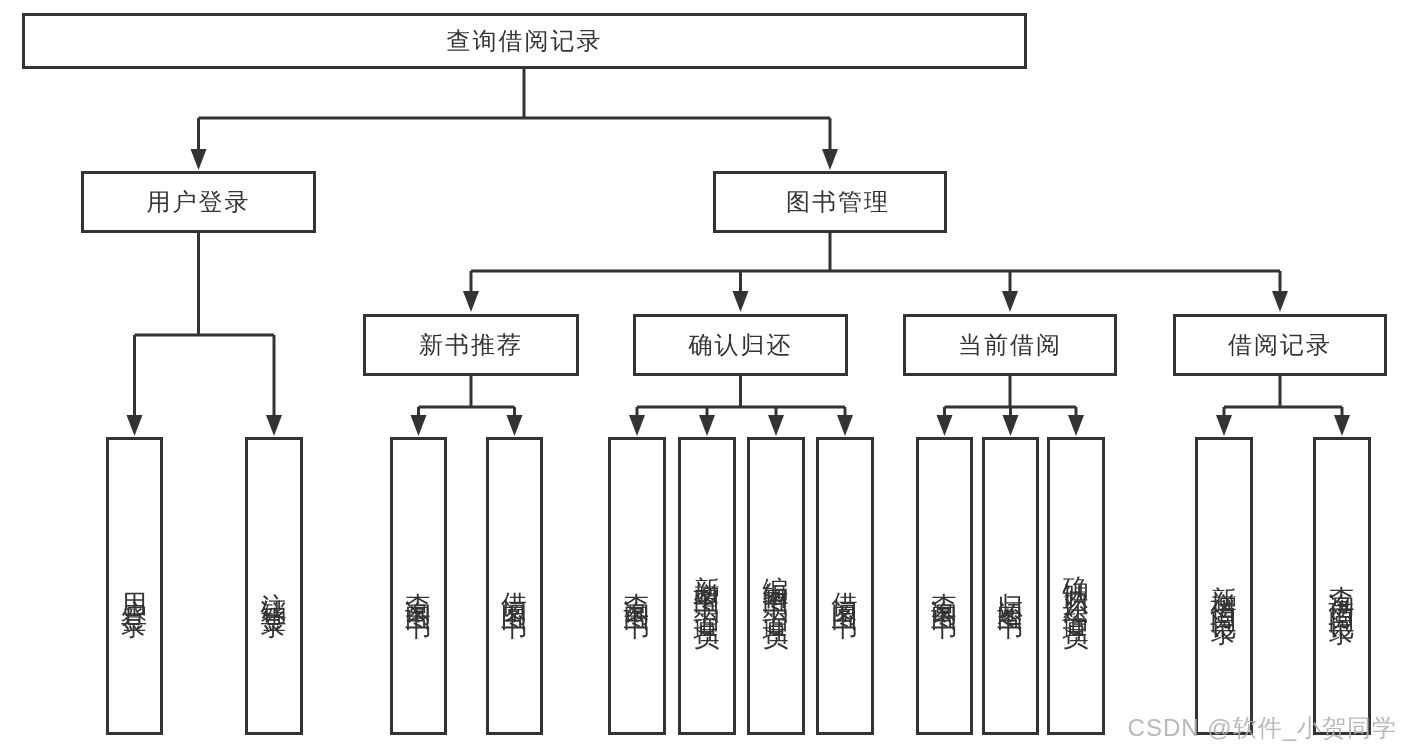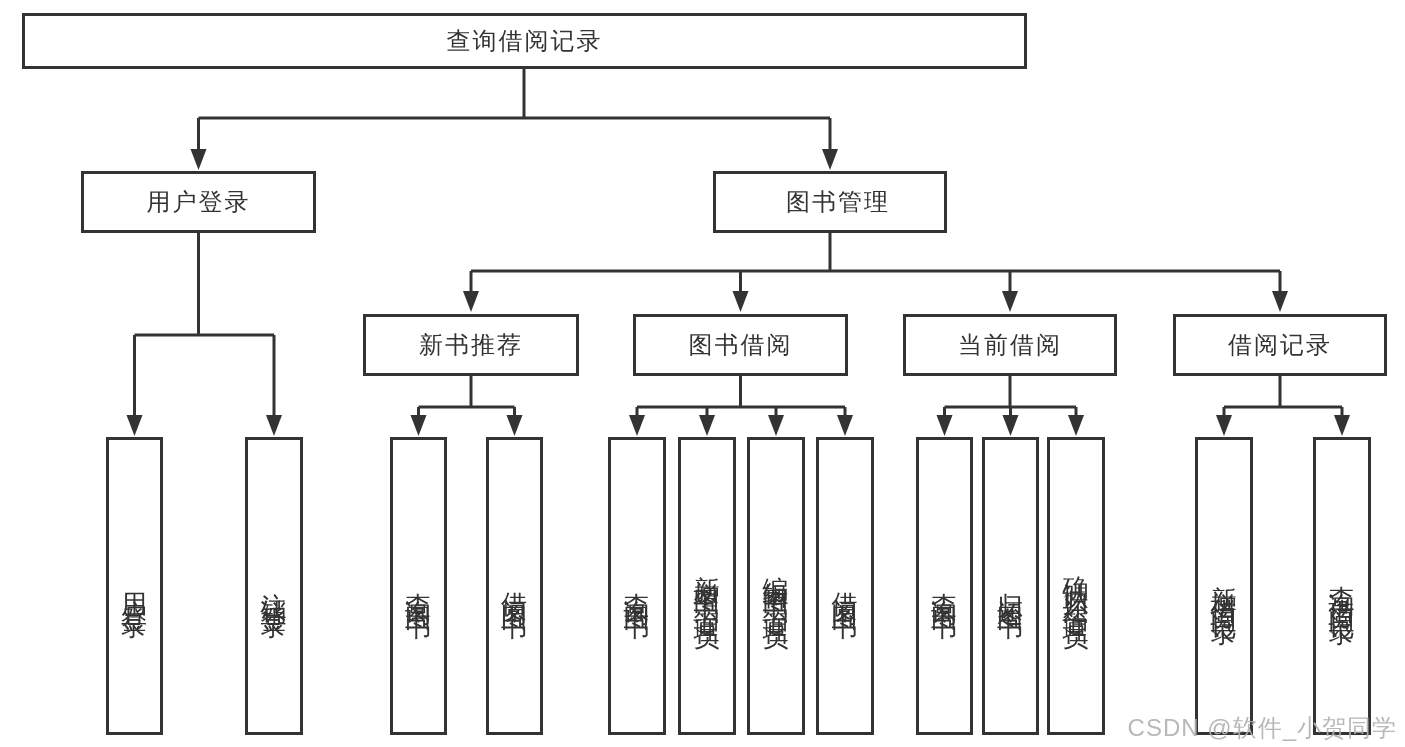--- a/index.html
+++ b/index.html
@@ -123,21 +123,21 @@
       <div class="node" style="left: 81px; top: 171px; width: 235px; height: 62px;">
         <span class="lbl">用户登录</span>
       </div>
       <div class="node" style="left: 713px; top: 171px; width: 234px; height: 62px; padding-left: 16px;">
         <span class="lbl">图书管理</span>
       </div>
       <div class="node" style="left: 363px; top: 314px; width: 216px; height: 62px;">
         <span class="lbl">新书推荐</span>
       </div>
       <div class="node" style="left: 633px; top: 314px; width: 215px; height: 62px;">
-        <span class="lbl">图书借阅</span>
+        <span class="lbl">确认归还</span>
       </div>
       <div class="node" style="left: 903px; top: 314px; width: 214px; height: 62px; text-align: right;">
         <span class="lbl">当前借阅</span>
       </div>
       <div class="node" style="left: 1173px; top: 314px; width: 214px; height: 62px;">
         <span class="lbl">借阅记录</span>
       </div>
       <div class="node vertical" style="left: 106px; top: 437px; width: 57px; height: 298px;">
         <span class="lbl">用户登录</span>
       </div>

